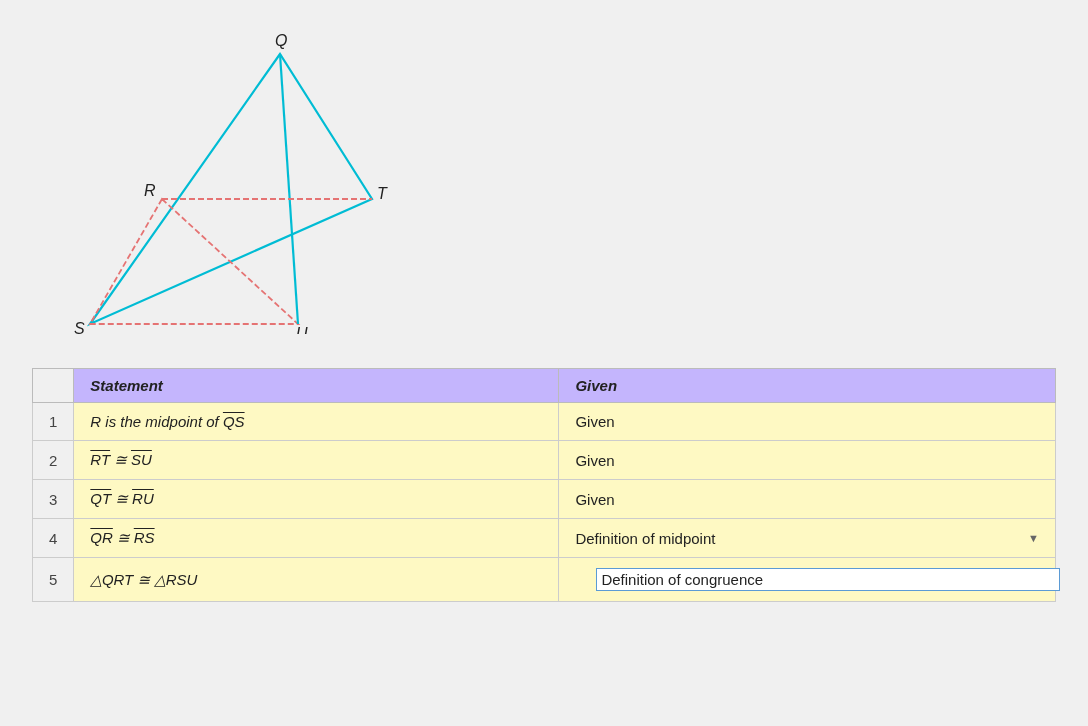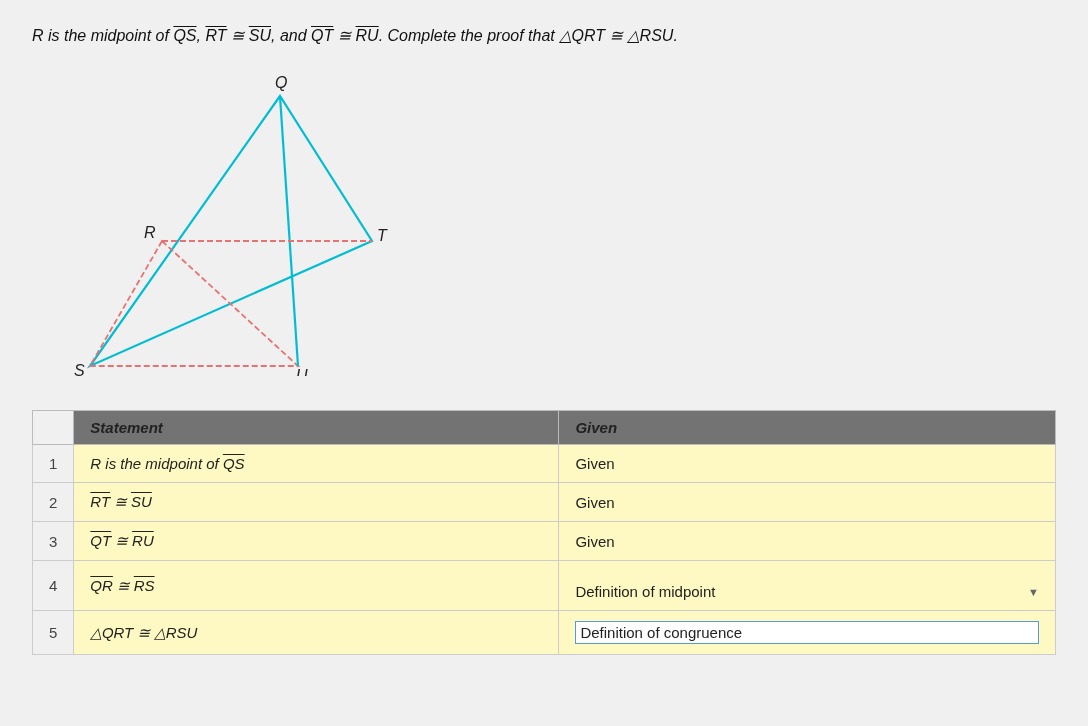--- a/index.html
+++ b/index.html
@@ -40,21 +40,21 @@
       border-collapse: collapse;
       background: #f9f9f9;
       border: 1px solid #bbb;
       margin-top: 8px;
     }
     .proof-table th {
       font-weight: bold;
       font-style: italic;
       padding: 8px 16px;
       border: 1px solid #bbb;
-      background: #737373;
+      background: #c4b5fd;
       text-align: left;
     }
     .proof-table td {
       padding: 10px 16px;
       border: 1px solid #ccc;
       vertical-align: middle;
       background: #fef9c3;
     }
     .row-num {
       width: 36px;
@@ -67,47 +67,44 @@
     .reason-col { width: 532px; }
     .reason-input {
       width: 100%;
       border: 1px solid #5b9bd5;
       outline: none;
       font-size: 15px;
       padding: 2px 4px;
       background: #fff;
       color: #222;
       font-family: Arial, sans-serif;
+      margin-left: 21px;
     }
     .reason-dropdown {
       display: flex;
       align-items: center;
       justify-content: space-between;
-      margin-top: 12px;
     }
     .reason-dropdown-text {
       flex: 1;
       font-size: 15px;
       color: #222;
     }
     .dropdown-arrow {
       font-size: 11px;
       color: #666;
       margin-left: 6px;
       flex-shrink: 0;
     }
   </style>
 </head>
 <body>
 
 <div class="page">
 
-  <div class="problem-statement">
-    <i>R is the midpoint of <span class="overline">QS</span>, <span class="overline">RT</span> ≅ <span class="overline">SU</span>, and <span class="overline">QT</span> ≅ <span class="overline">RU</span>. Complete the proof that △QRT ≅ △RSU.</i>
-  </div>
 
   <div class="diagram-area">
     <svg width="380" height="310">
 
       <polygon points="218,30 28,300 310,175" fill="none" stroke="#00bcd4" stroke-width="2.2"></polygon>
 
       <polygon points="100,175 28,300 236,300" fill="none" stroke="#e57373" stroke-width="1.8" stroke-dasharray="6,3"></polygon>
 
       <line x1="218" y1="30" x2="236" y2="300" stroke="#00bcd4" stroke-width="2.2"></line>
 

